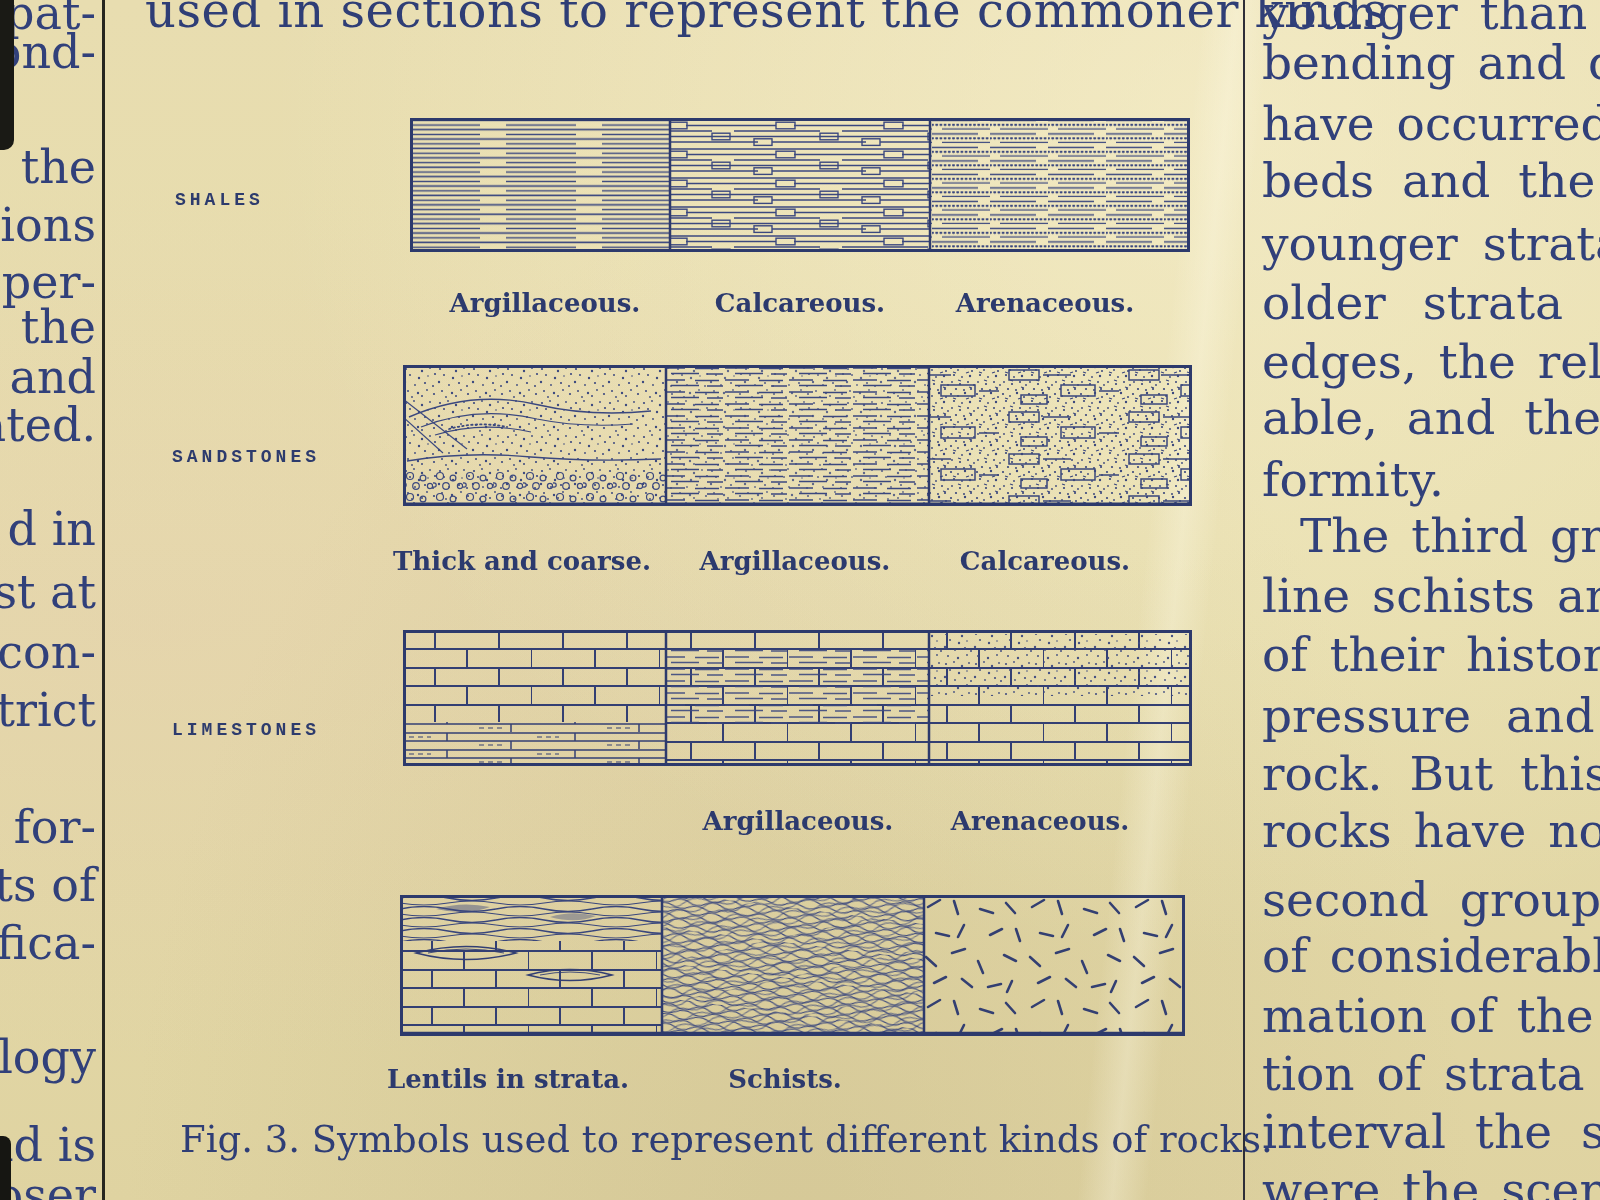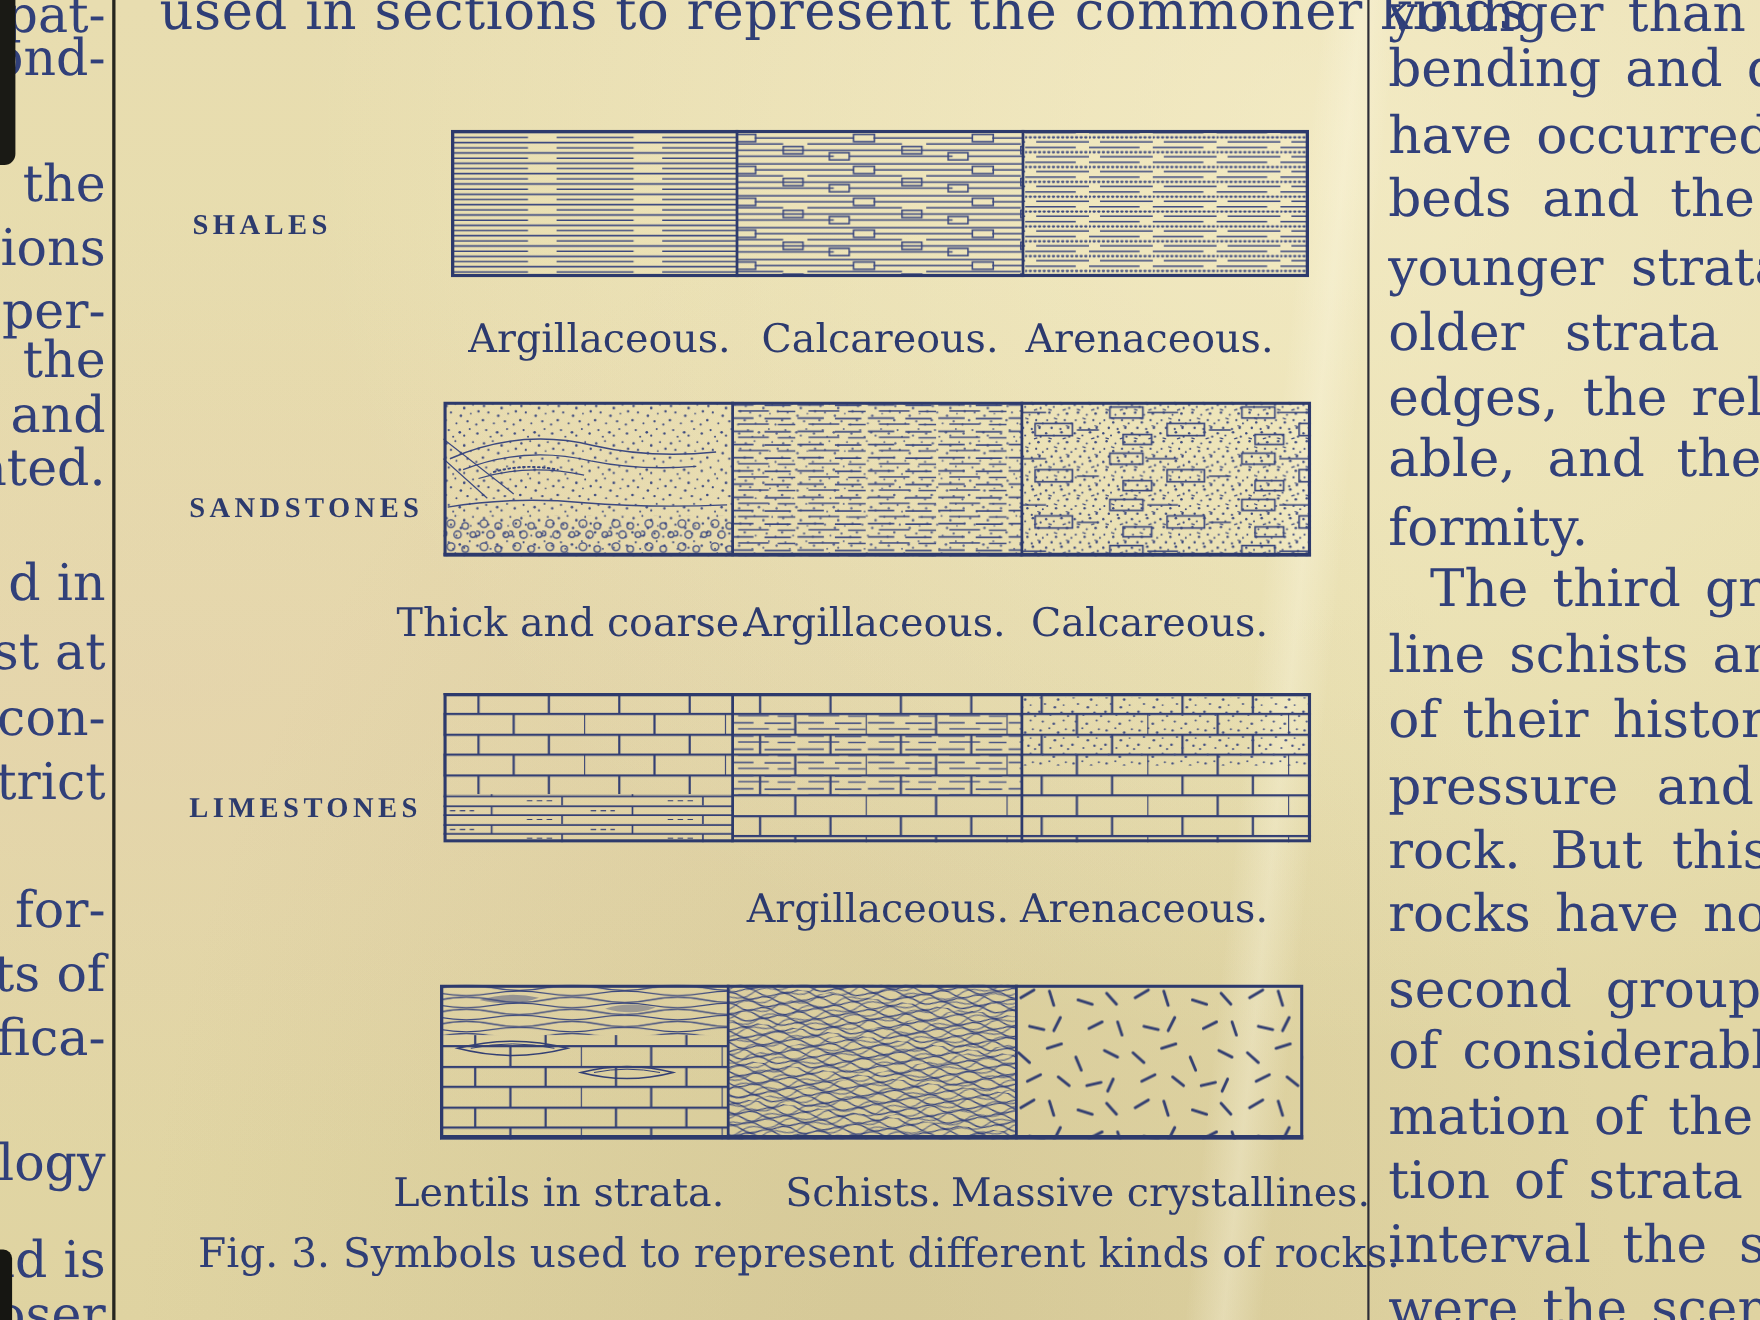--- a/index.html
+++ b/index.html
@@ -16,24 +16,24 @@
     background:linear-gradient(90deg,transparent,rgba(255,252,235,0.30),transparent);
     transform:skewX(-6deg);pointer-events:none;}
   .rule-left{position:absolute;left:102px;top:0;width:3px;height:1200px;background:#26261f;}
   .rule-right{position:absolute;left:1243px;top:0;width:2px;height:1200px;background:#2e2e38;}
   .edge-top{position:absolute;left:0;top:0;width:14px;height:150px;background:#1a1a15;border-radius:0 0 10px 0;}
   .edge-bottom{position:absolute;left:0;top:1136px;width:11px;height:64px;background:#161612;border-radius:0 8px 0 0;}
   .col-line{position:absolute;white-space:nowrap;color:#31407a;}
   .left-line{right:1504px;font-size:46px;}
   .right-line{left:1262px;font-size:47px;word-spacing:7px;}
   .heading{position:absolute;color:#2f3e76;font-size:48px;white-space:nowrap;letter-spacing:0.5px;}
-  .row-label{position:absolute;font-family:Liberation Serif, serif;font-weight:bold;
-    font-size:26px;letter-spacing:4px;color:#2d3b6d;}
+  .row-label{position:absolute;font-family:Liberation Mono, monospace;font-weight:bold;
+    font-size:18px;letter-spacing:4px;color:#2d3b6d;}
   .caption{position:absolute;transform:translateX(-50%);white-space:nowrap;text-align:center;
-    font-size:36px;font-weight:normal;color:#2c3a6e;}
+    font-size:26px;font-weight:bold;color:#2c3a6e;}
   .figcaption{position:absolute;left:180px;top:1118px;font-size:37px;color:#2f3e76;white-space:nowrap;}
   .watermark{position:absolute;left:488px;top:566px;white-space:nowrap;
     font-weight:bold;font-size:54px;letter-spacing:1px;
     color:rgba(214,204,162,0.28);
     -webkit-text-stroke:1.6px rgba(165,155,118,0.70);
     text-shadow:0 1px 0 rgba(255,255,240,0.35);}
   .it{}
   .row-svg{position:absolute;}
 </style>
 </head>
@@ -313,21 +313,20 @@
 
     <rect x="524" width="261" height="141" fill="url(#r4sc)"></rect>
     <g stroke="#2d3a6c" fill="none">
       <rect x="1.5" y="1.5" width="782" height="138" stroke-width="3"></rect>
       <path d="M262,0V141 M524,0V141" stroke-width="2.5"></path>
       <path d="M0,139H785" stroke-width="4.5"></path>
     </g>
   </svg>
   <div class="caption" style="left:508px;top:1064px;">Lentils in strata.</div>
   <div class="caption" style="left:785px;top:1064px;">Schists.</div>
-  <div class="caption" style="left:1055px;top:1064px;">Massive crystallines.</div>
 
   <div class="figcaption">Fig. 3. Symbols used to represent different kinds of rocks.</div>
 
   <div>
     <div class="col-line left-line" style="top:-14px;">pat-</div>
     <div class="col-line left-line" style="top:25px;">ond-</div>
     <div class="col-line left-line" style="top:140px;">the</div>
     <div class="col-line left-line" style="top:198px;">ions</div>
     <div class="col-line left-line" style="top:255px;">per-</div>
     <div class="col-line left-line" style="top:300px;">the</div>

